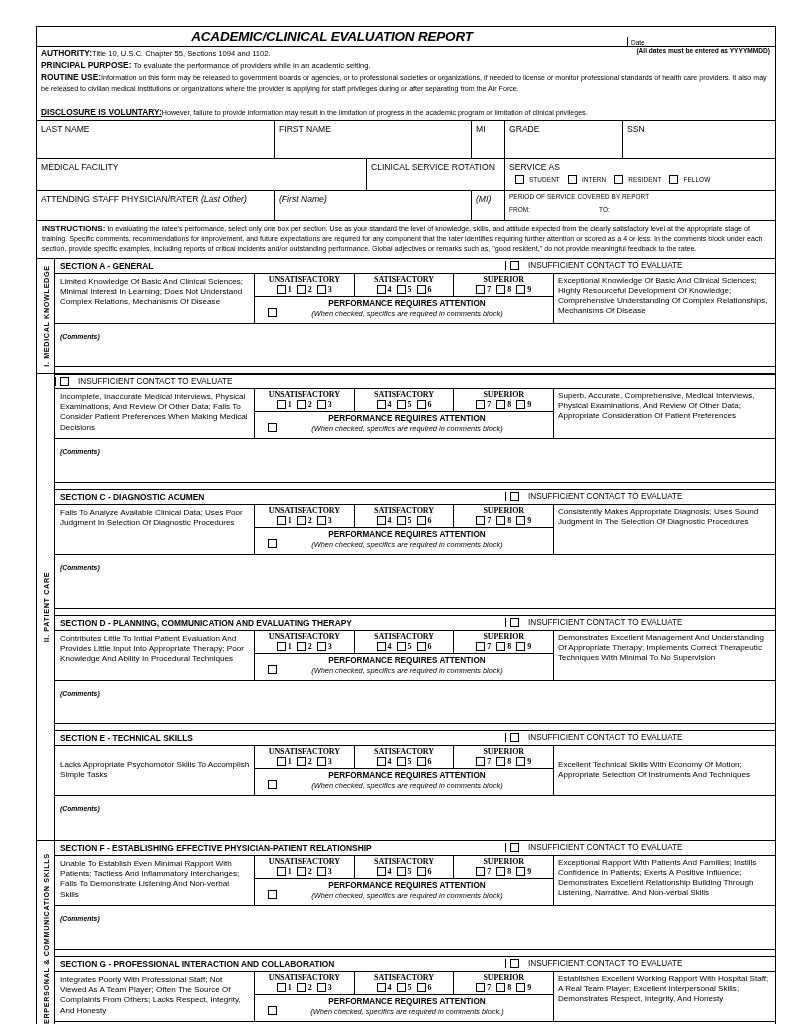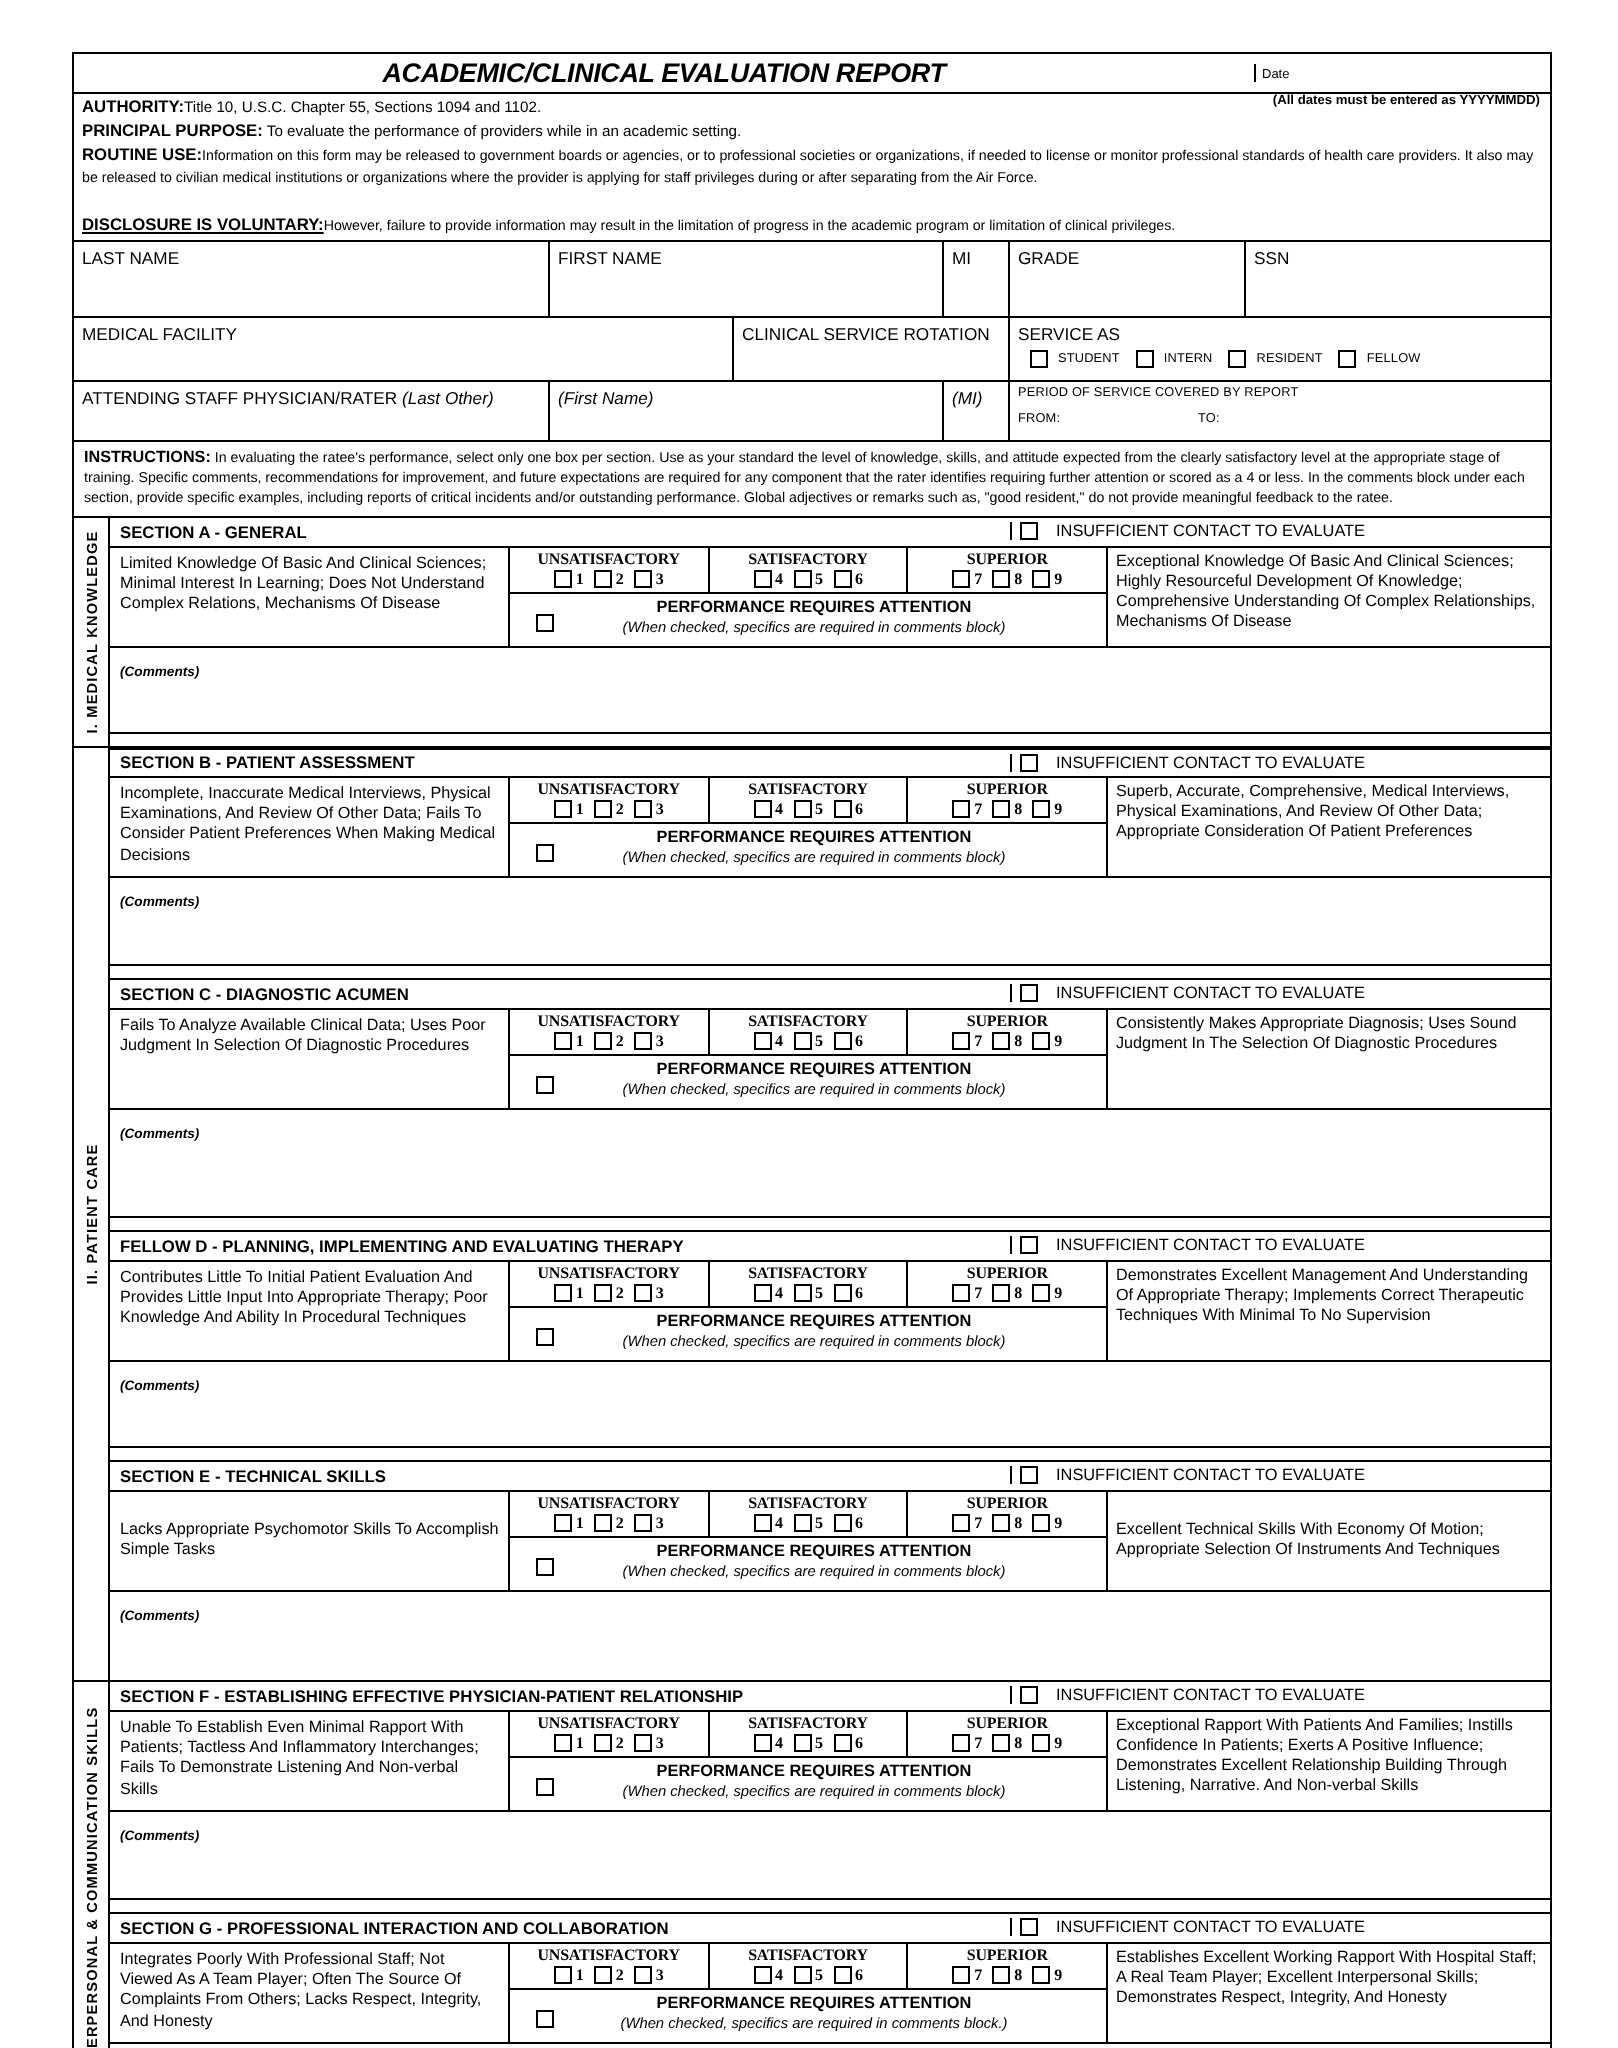--- a/index.html
+++ b/index.html
@@ -21,21 +21,21 @@
   .form {
     width: 740px;
     border: 1.5px solid #000;
     border-collapse: collapse;
   }
   .bb { border-bottom: 1px solid #000; }
   .bt { border-top: 1px solid #000; }
   .br { border-right: 1px solid #000; }
 
   
-  .title-row { display: flex; align-items: center; }
+  .title-row { display: flex; align-items: flex-end; }
   .title-cell {
     flex: 1;
     text-align: center;
     font-size: 13.5px;
     font-weight: bold;
     font-style: italic;
     letter-spacing: -0.2px;
     padding: 2px 0 2px 0;
   }
   .date-cell {
@@ -317,21 +317,20 @@
       </div>
     </div>
 
     <div class="sec-outer bb">
       <div class="vert-label">
         <span>II.   PATIENT  CARE</span>
       </div>
       <div class="sec-body">
 
         <div class="sec-head bt">
-          <div class="sname">SECTION B - PATIENT ASSESSMENT</div>
           <div class="icte">
             <span class="cbx cb"></span>
             <span class="t">INSUFFICIENT CONTACT TO EVALUATE</span>
           </div>
         </div>
         <div class="sec-main">
           <div class="desc-left">Incomplete, Inaccurate Medical Interviews, Physical Examinations, And Review Of Other Data; Fails To Consider Patient Preferences When Making Medical Decisions</div>
           <div class="rate-mid">
             <div class="rate-cats">
               <div class="cat">
@@ -473,21 +472,21 @@
             </div>
           </div>
           <div class="desc-right">Consistently Makes Appropriate Diagnosis; Uses Sound Judgment In The Selection Of Diagnostic Procedures</div>
         </div>
         <div class="comments" style="height:54px;">
           <span class="ctxt">(Comments)</span>
         </div>
         <div class="spacer"></div>
 
         <div class="sec-head">
-          <div class="sname">FELLOW D - PLANNING, IMPLEMENTING AND EVALUATING THERAPY</div>
+          <div class="sname">SECTION D - PLANNING, COMMUNICATION AND EVALUATING THERAPY</div>
           <div class="icte">
             <span class="cbx cb"></span>
             <span class="t">INSUFFICIENT CONTACT TO EVALUATE</span>
           </div>
         </div>
         <div class="sec-main">
           <div class="desc-left">Contributes Little To Initial Patient Evaluation And Provides Little Input Into Appropriate Therapy; Poor Knowledge And Ability In Procedural Techniques</div>
           <div class="rate-mid">
             <div class="rate-cats">
               <div class="cat">

